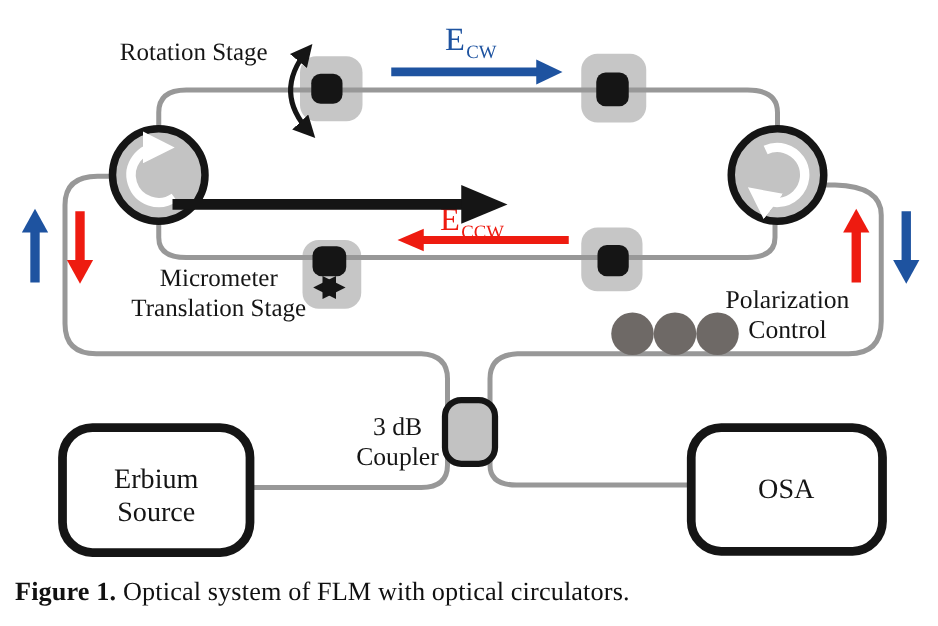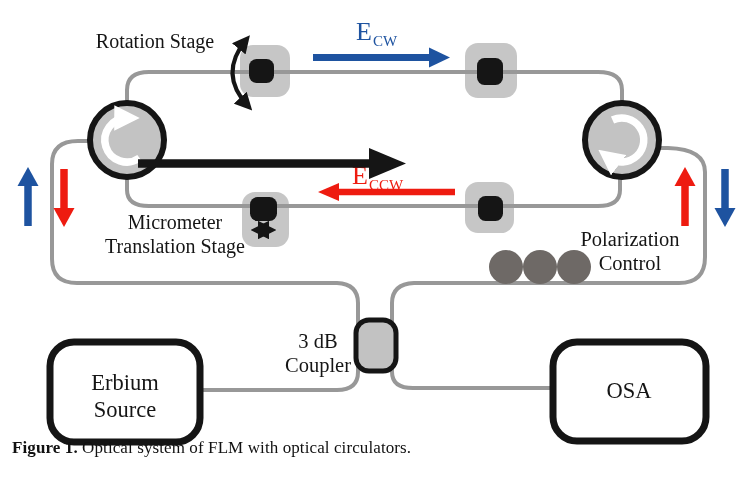--- a/index.html
+++ b/index.html
@@ -18,21 +18,21 @@
   .inkline{fill:none;stroke:var(--ink-black);}
   .blue-stroke{stroke:var(--cw-blue);}
   .blue-fill{fill:var(--cw-blue);}
   .red-stroke{stroke:var(--ccw-red);}
   .red-fill{fill:var(--ccw-red);}
   .lbl{font-size:20px;}
   .lbl-mid{font-size:20.5px;}
   .lbl-big{font-size:22.5px;}
   .efield{font-size:26px;}
   .esub{font-size:15px;}
-  .caption{position:absolute;left:12px;top:438px;font-size:17px;color:#111;
+  .caption{position:absolute;left:12px;top:461px;font-size:21px;color:#111;
            letter-spacing:0.1px;white-space:nowrap;}
   .caption b{font-weight:bold;}
 </style>
 </head>
 <body>
 
 <div class="page">
   <svg width="750" height="460" viewBox="0 0 750 460">
     <defs>
       <marker id="mb" viewBox="0 0 10 10" refX="6.5" refY="5" markerWidth="4.4" markerHeight="4.4" orient="auto-start-reverse">

